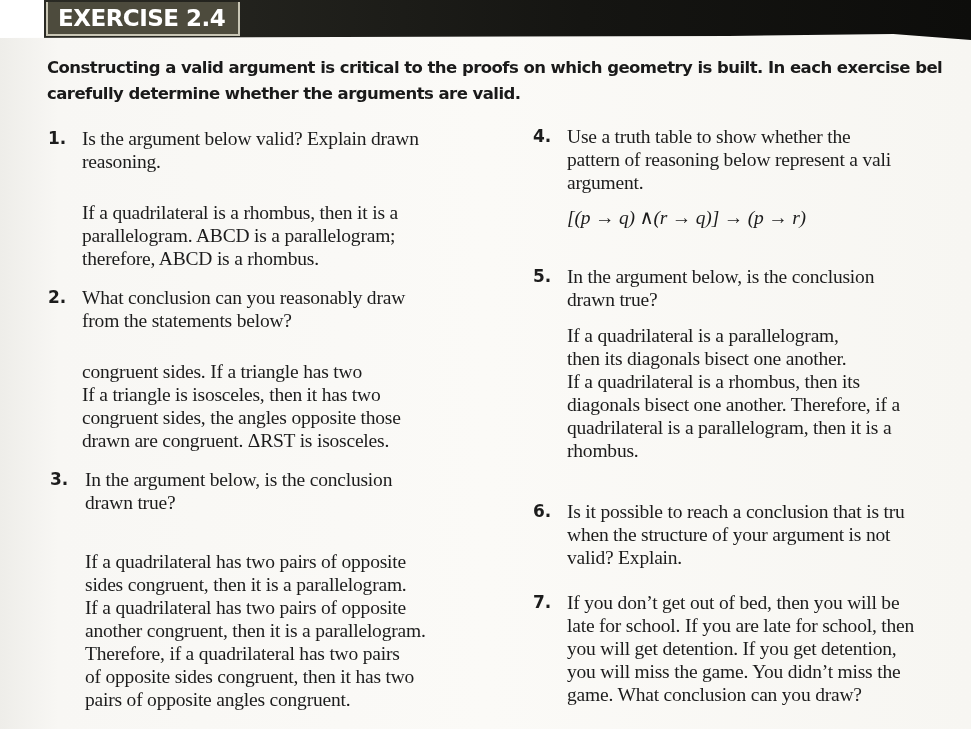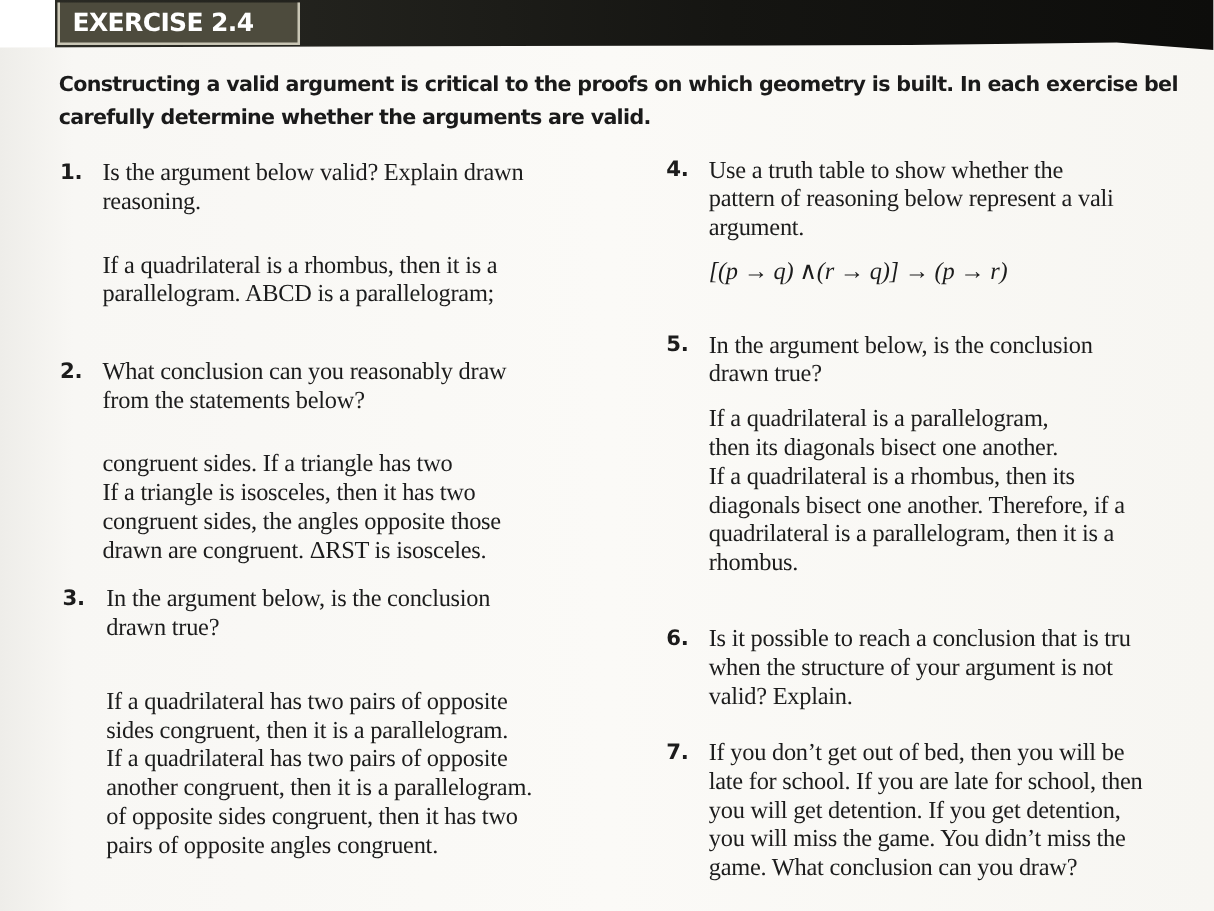--- a/index.html
+++ b/index.html
@@ -40,21 +40,21 @@
       border: 2px solid #c9c6b5;
       border-top: none;
       box-sizing: border-box;
       display: flex;
       align-items: center;
       padding-left: 10px;
     }
     .header-title {
       font-family: "DejaVu Sans", "Liberation Sans", sans-serif;
       font-weight: bold;
-      font-size: 20px;
+      font-size: 23px;
       color: #ffffff;
       letter-spacing: -0.5px;
       line-height: 1;
     }
     .intro {
       position: absolute;
       left: 47px;
       top: 55px;
       width: 940px;
       font-family: "DejaVu Sans", "Liberation Sans", sans-serif;
@@ -121,20 +121,21 @@
     <div class="item" style="top:0px;">
       <span class="item-num">1.</span>
       <div class="item-body">
         <div class="prompt">
           <span>Is the argument below valid? Explain drawn</span>
           <span>reasoning.</span>
         </div>
         <div class="passage">
           <span>If a quadrilateral is a rhombus, then it is a</span>
           <span>parallelogram. ABCD is a parallelogram;</span>
+          <span>therefore, ABCD is a rhombus.</span>
         </div>
       </div>
     </div>
 
     <div class="item" style="top:159px;">
       <span class="item-num">2.</span>
       <div class="item-body">
         <div class="prompt">
           <span>What conclusion can you reasonably draw</span>
           <span>from the statements below?</span>
@@ -153,20 +154,21 @@
       <div class="item-body" style="margin-left:37px;">
         <div class="prompt">
           <span>In the argument below, is the conclusion</span>
           <span>drawn true?</span>
         </div>
         <div class="passage" style="margin-top:36px;">
           <span>If a quadrilateral has two pairs of opposite</span>
           <span>sides congruent, then it is a parallelogram.</span>
           <span>If a quadrilateral has two pairs of opposite</span>
           <span>another congruent, then it is a parallelogram.</span>
+          <span>Therefore, if a quadrilateral has two pairs</span>
           <span>of opposite sides congruent, then it has two</span>
           <span>pairs of opposite angles congruent.</span>
         </div>
       </div>
     </div>
   </div>
 
   <div class="col col-right">
 
     <div class="item" style="top:0px;">

